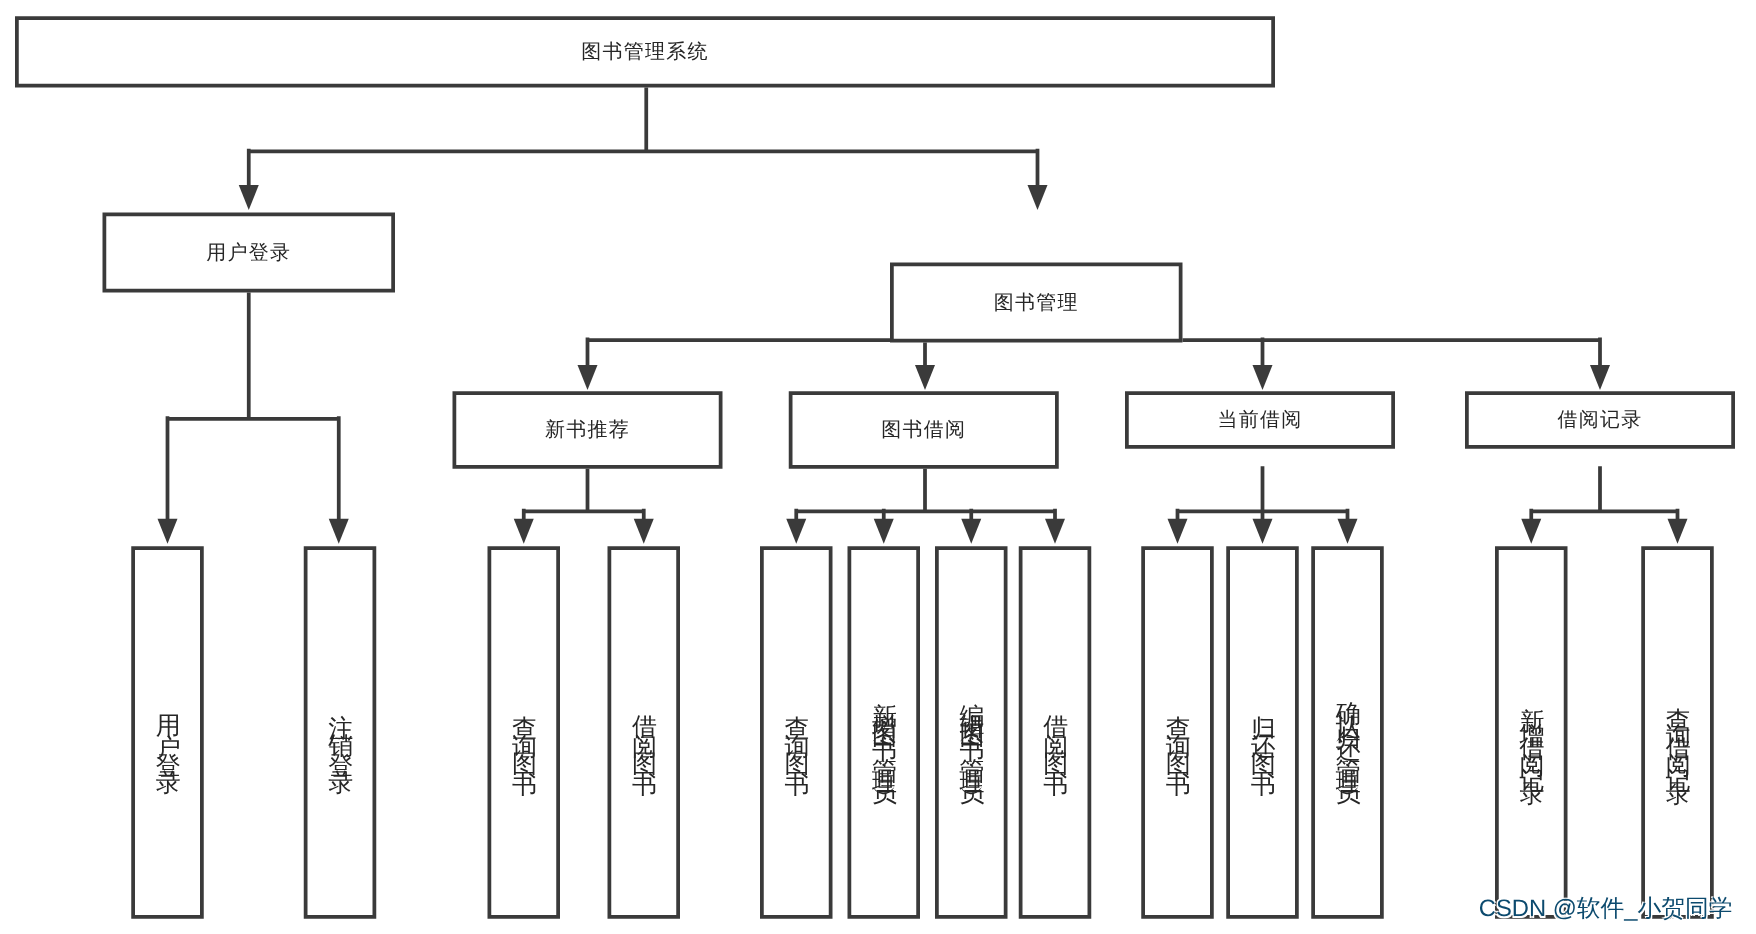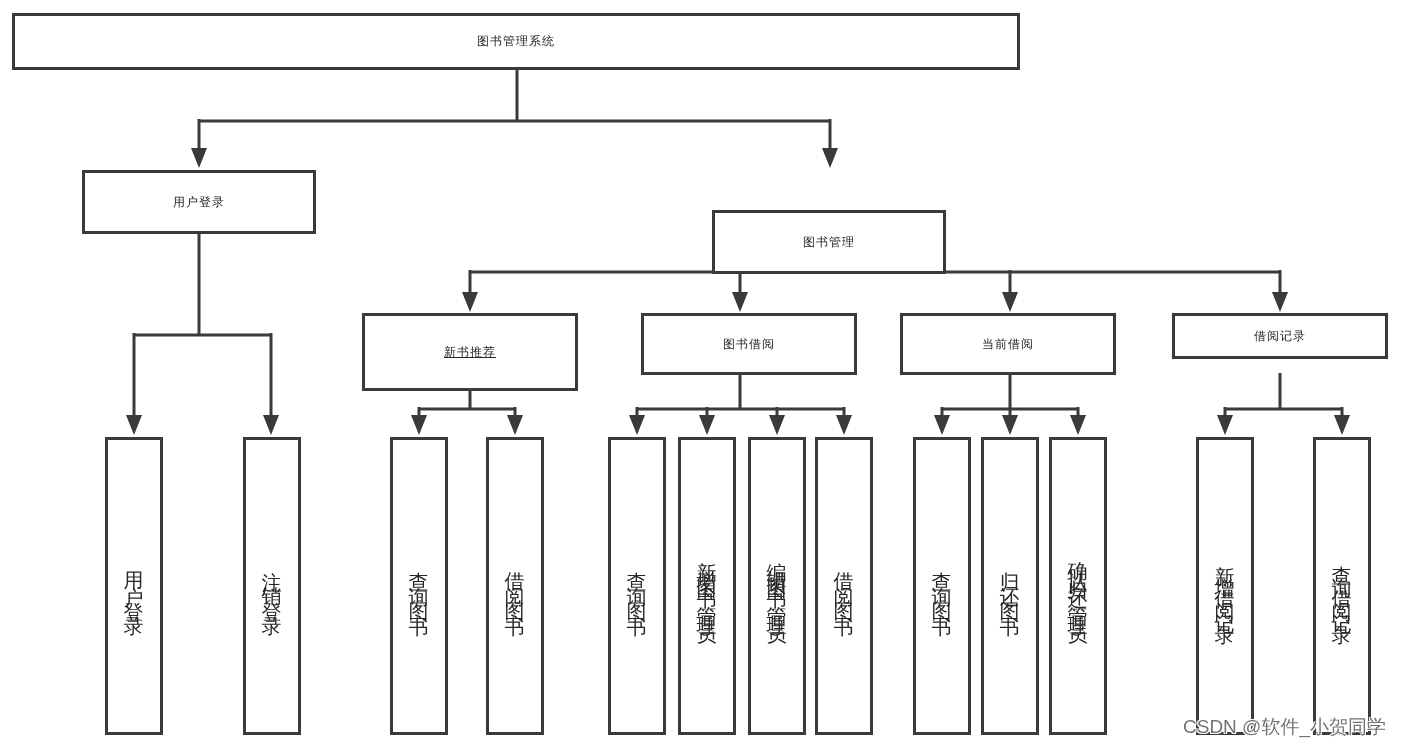--- a/index.html
+++ b/index.html
@@ -20,42 +20,42 @@
     position:absolute;
     box-sizing:border-box;
     background:#fff;
     border:3px solid var(--line);
     display:flex;
     align-items:center;
     justify-content:center;
     color:var(--text);
   }
   .hlabel{
-    font-size:12px;
+    font-size:16px;
     letter-spacing:1px;
     white-space:nowrap;
   }
   .leaf .vlabel{
     writing-mode:vertical-rl;
     text-orientation:mixed;
     font-size:20px;
     line-height:1;
     white-space:nowrap;
   }
   .ls-wide  .vlabel{letter-spacing:15px;}
   .ls-mid   .vlabel{letter-spacing:12px;}
   .ls-tight .vlabel{letter-spacing:9px;}
 
   
   .b-root {left:12px;  top:13px;  width:1008px; height:57px;}
   .b-l2-0 {left:82px;  top:170px; width:234px;  height:64px;}
   .b-l2-1 {left:712px; top:170px; width:234px;  height:64px;margin-top:40px;}
-  .b-l3-0 {left:362px; top:313px; width:216px;  height:78px;text-decoration:underline;}
-  .b-l3-1 {left:631px; top:313px; width:216px;  height:62px;margin-left:10px;}
-  .b-l3-2 {left:900px; top:313px; width:216px;  height:62px;}
+  .b-l3-0 {left:362px; top:313px; width:216px;  height:62px;}
+  .b-l3-1 {left:631px; top:313px; width:216px;  height:62px;}
+  .b-l3-2 {left:900px; top:313px; width:216px;  height:46px;}
   .b-l3-3 {left:1172px;top:313px; width:216px;  height:46px;}
 
   .leaf{top:437px;width:58px;height:298px;}
   .b-lf-0 {left:105px;}
   .b-lf-1 {left:243px;}
   .b-lf-2 {left:390px;}
   .b-lf-3 {left:486px;}
   .b-lf-4 {left:608px;}
   .b-lf-5 {left:678px;}
   .b-lf-6 {left:748px;}
@@ -63,21 +63,21 @@
   .b-lf-8 {left:913px;}
   .b-lf-9 {left:981px;}
   .b-lf-10{left:1049px;}
   .b-lf-11{left:1196px;}
   .b-lf-12{left:1313px;}
 
   .watermark{
     position:absolute;
     left:1183px;top:714px;
     font-size:19px;
-    color:#737373;
+    color:#0c4a6e;
     white-space:nowrap;
     text-shadow:-1px -1px 0 #fff,1px -1px 0 #fff,-1px 1px 0 #fff,1px 1px 0 #fff;
     z-index:5;
   }
 </style>
 </head>
 <body>
 
 <div class="canvas">
 

